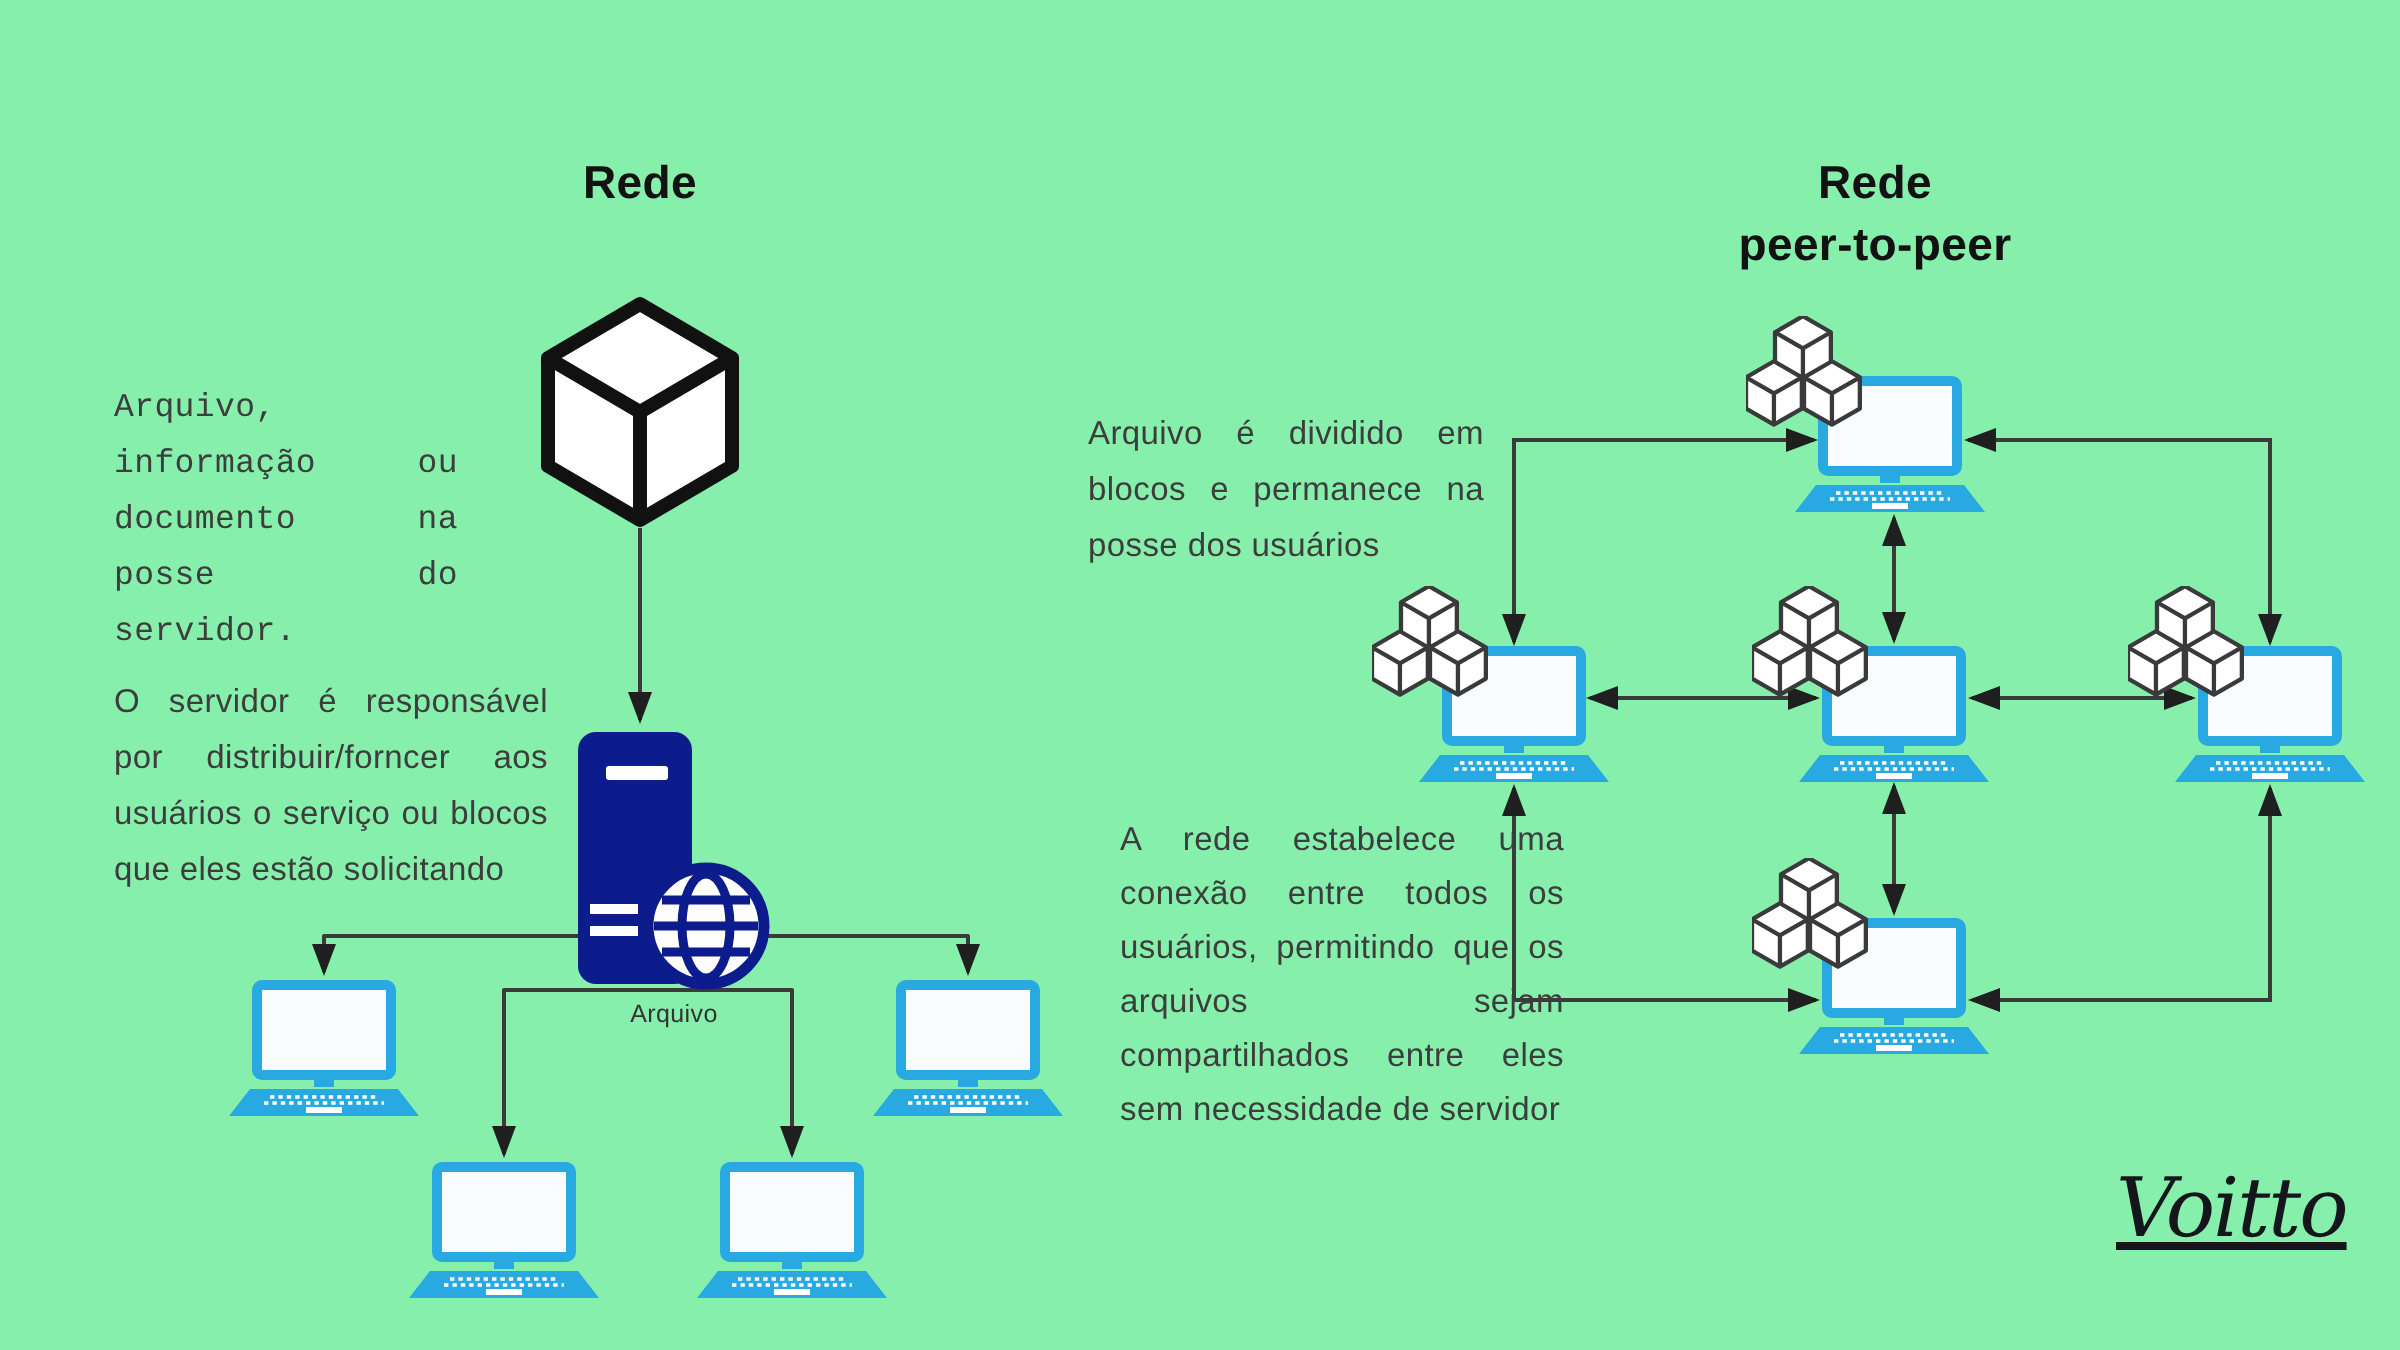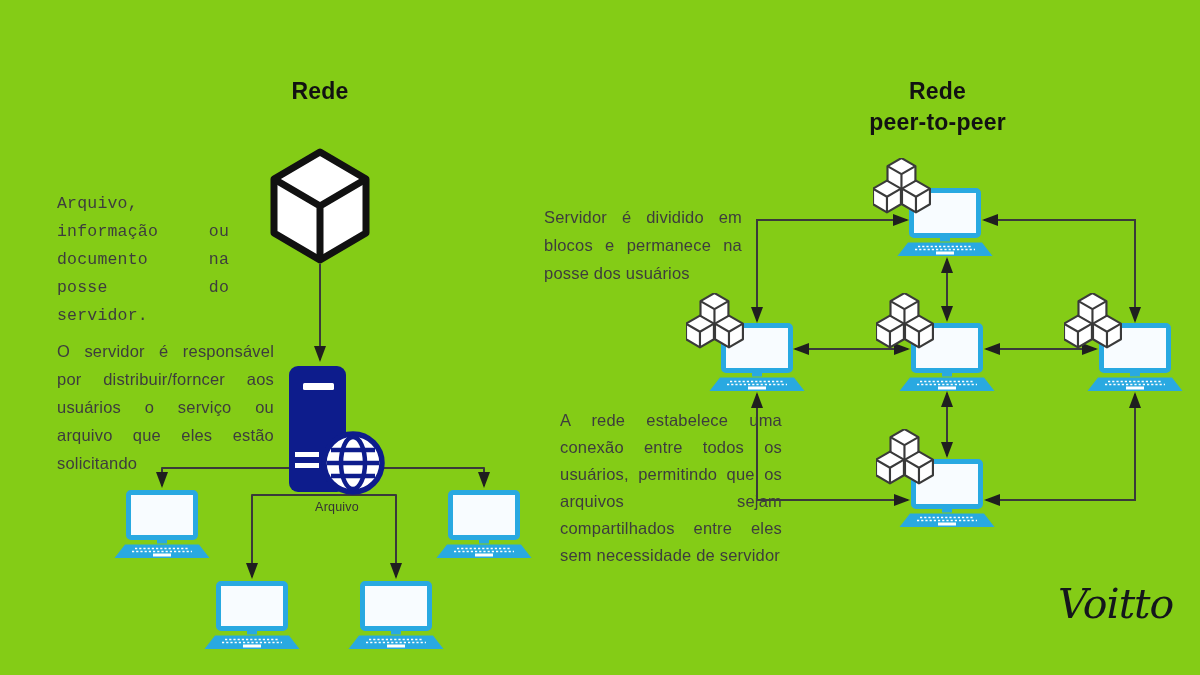--- a/index.html
+++ b/index.html
@@ -1,17 +1,17 @@
 <!DOCTYPE html>
 <html><head>
 <meta charset="utf-8">
 <style>
   html,body { margin:0; padding:0; background:#ffffff; }
   .stage {
-    position:relative; width:1200px; height:675px; background:#84cc16;
+    position:relative; width:1200px; height:675px; background:#86efac;
     overflow:hidden; font-family:"Liberation Sans","DejaVu Sans",sans-serif;
   }
   .svg-layer { position:absolute; left:0; top:0; }
   .title {
     position:absolute; text-align:center; color:#121212; font-weight:bold;
     font-size:23px; line-height:31px; letter-spacing:0.2px;
   }
   .title span { display:block; }
   .note {
     position:absolute; text-align:justify; text-align-last:left;
@@ -130,23 +130,23 @@
     <span>Rede</span>
   </div>
 
   <div class="title" style="left:840px; top:76px; width:195px;">
     <span>Rede</span>
     <span>peer-to-peer</span>
   </div>
 
   <div class="note" style="left:57px; top:190px; width:172px;font-family:Liberation Mono, monospace;">Arquivo, informação ou documento na posse do servidor.</div>
 
-  <div class="note" style="left:57px; top:337px; width:217px;">O servidor é responsável por distribuir/forncer aos usuários o serviço ou arquivo que eles estão solicitando</div>
+  <div class="note" style="left:57px; top:337px; width:217px;">O servidor é responsável por distribuir/forncer aos usuários o serviço ou blocos que eles estão solicitando</div>
 
   <div class="server-label" style="left:297px; top:500px; width:80px;">Arquivo</div>
 
-  <div class="note" style="left:544px; top:203px; width:198px;">Servidor é dividido em blocos e permanece na posse dos usuários</div>
+  <div class="note" style="left:544px; top:203px; width:198px;">Arquivo é dividido em blocos e permanece na posse dos usuários</div>
 
   <div class="note note-tight" style="left:544px; top:407px; width:222px;">A rede estabelece uma conexão entre todos os usuários, permitindo que os arquivos sejam compartilhados entre eles sem necessidade de servidor</div>
 
-  <div class="logo" style="left:1058px; top:580px;">Voitto</div>
+  <div class="logo" style="left:1058px; top:580px;text-decoration:underline;">Voitto</div>
 
 </div>
 
 </body></html>

